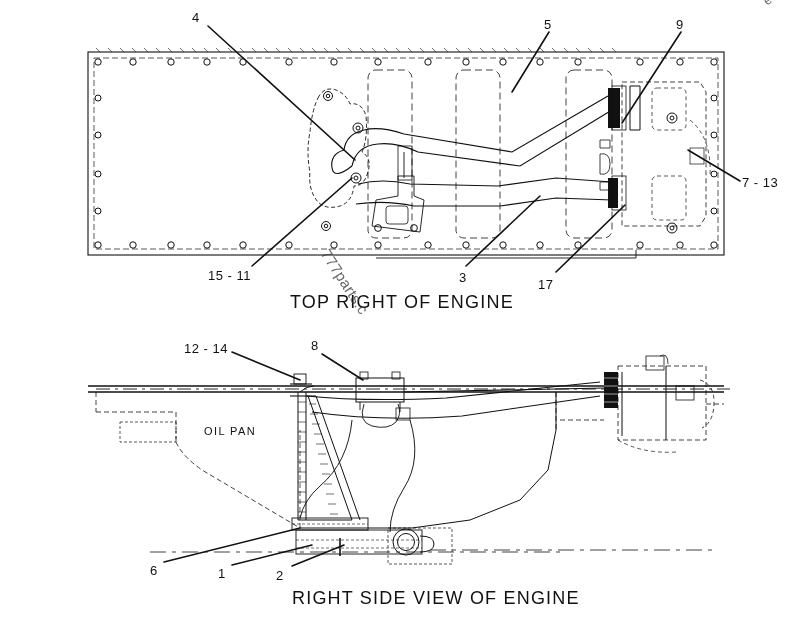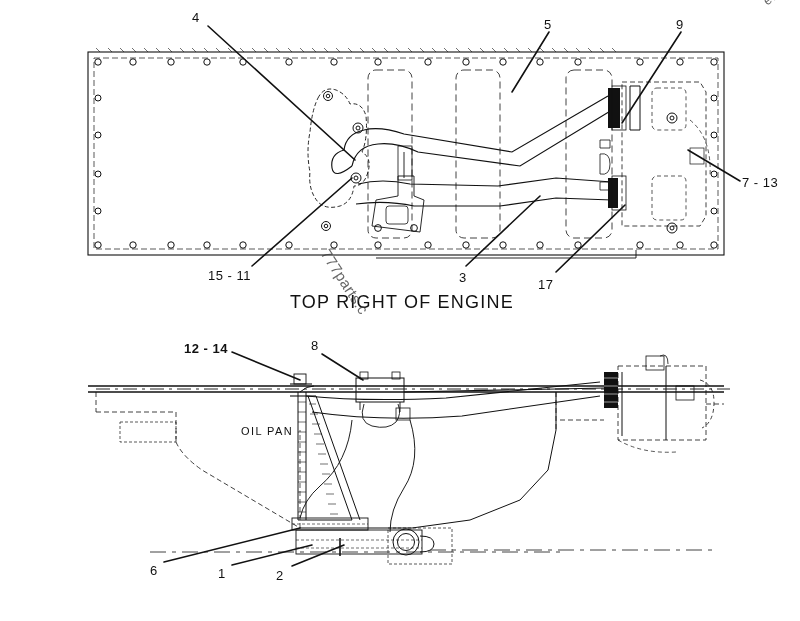--- a/index.html
+++ b/index.html
@@ -2,21 +2,21 @@
 <html><head>
 <meta charset="utf-8">
 <style>
   html,body{margin:0;padding:0;background:#ffffff;}
   body{width:800px;height:621px;overflow:hidden;position:relative;
        font-family:"Liberation Sans","DejaVu Sans",sans-serif;color:#000;}
   #stage{position:absolute;left:0;top:0;width:800px;height:621px;}
   svg.layer{position:absolute;left:0;top:0;width:800px;height:621px;overflow:visible;}
   .callout{position:absolute;font-size:13px;letter-spacing:.5px;color:#111;white-space:nowrap;}
   .viewtitle{position:absolute;font-size:18px;letter-spacing:1.2px;color:#111;white-space:nowrap;}
-  .partlabel{position:absolute;font-size:11px;letter-spacing:1.4px;color:#111;white-space:nowrap;margin-left:37px;}
+  .partlabel{position:absolute;font-size:11px;letter-spacing:1.4px;color:#111;white-space:nowrap;}
   .wm{position:absolute;color:#3a3a3a;opacity:.78;font-size:15px;white-space:nowrap;
       letter-spacing:.4px;}
   .wm.a{left:332px;top:246px;transform:rotate(57deg);transform-origin:0 0;}
   .wm.b{left:760px;top:-4px;transform:rotate(-35deg);transform-origin:0 0;font-size:13px;}
 </style>
 </head>
 <body>
 
 <div id="stage">
 
@@ -306,25 +306,26 @@
   <div class="callout" style="left:192px;top:10px;">4</div>
   <div class="callout" style="left:544px;top:17px;">5</div>
   <div class="callout" style="left:676px;top:17px;">9</div>
   <div class="callout" style="left:742px;top:175px;">7 - 13</div>
   <div class="callout" style="left:208px;top:268px;">15 - 11</div>
   <div class="callout" style="left:459px;top:270px;">3</div>
   <div class="callout" style="left:538px;top:277px;">17</div>
 
   <div class="viewtitle" style="left:290px;top:292px;">TOP RIGHT OF ENGINE</div>
 
-  <div class="callout" style="left:184px;top:341px;font-weight:bold;">12 - 14</div>
+  <div class="callout" style="left:184px;top:341px;">12 - 14</div>
   <div class="callout" style="left:311px;top:338px;">8</div>
   <div class="callout" style="left:150px;top:563px;">6</div>
   <div class="callout" style="left:218px;top:566px;">1</div>
   <div class="callout" style="left:276px;top:568px;">2</div>
 
   <div class="partlabel" style="left:204px;top:425px;">OIL PAN</div>
 
+  <div class="viewtitle" style="left:292px;top:588px;">RIGHT SIDE VIEW OF ENGINE</div>
 
   <div class="wm a">777parts.c</div>
   <div class="wm b">ec</div>
 
 </div>
 
 </body></html>

